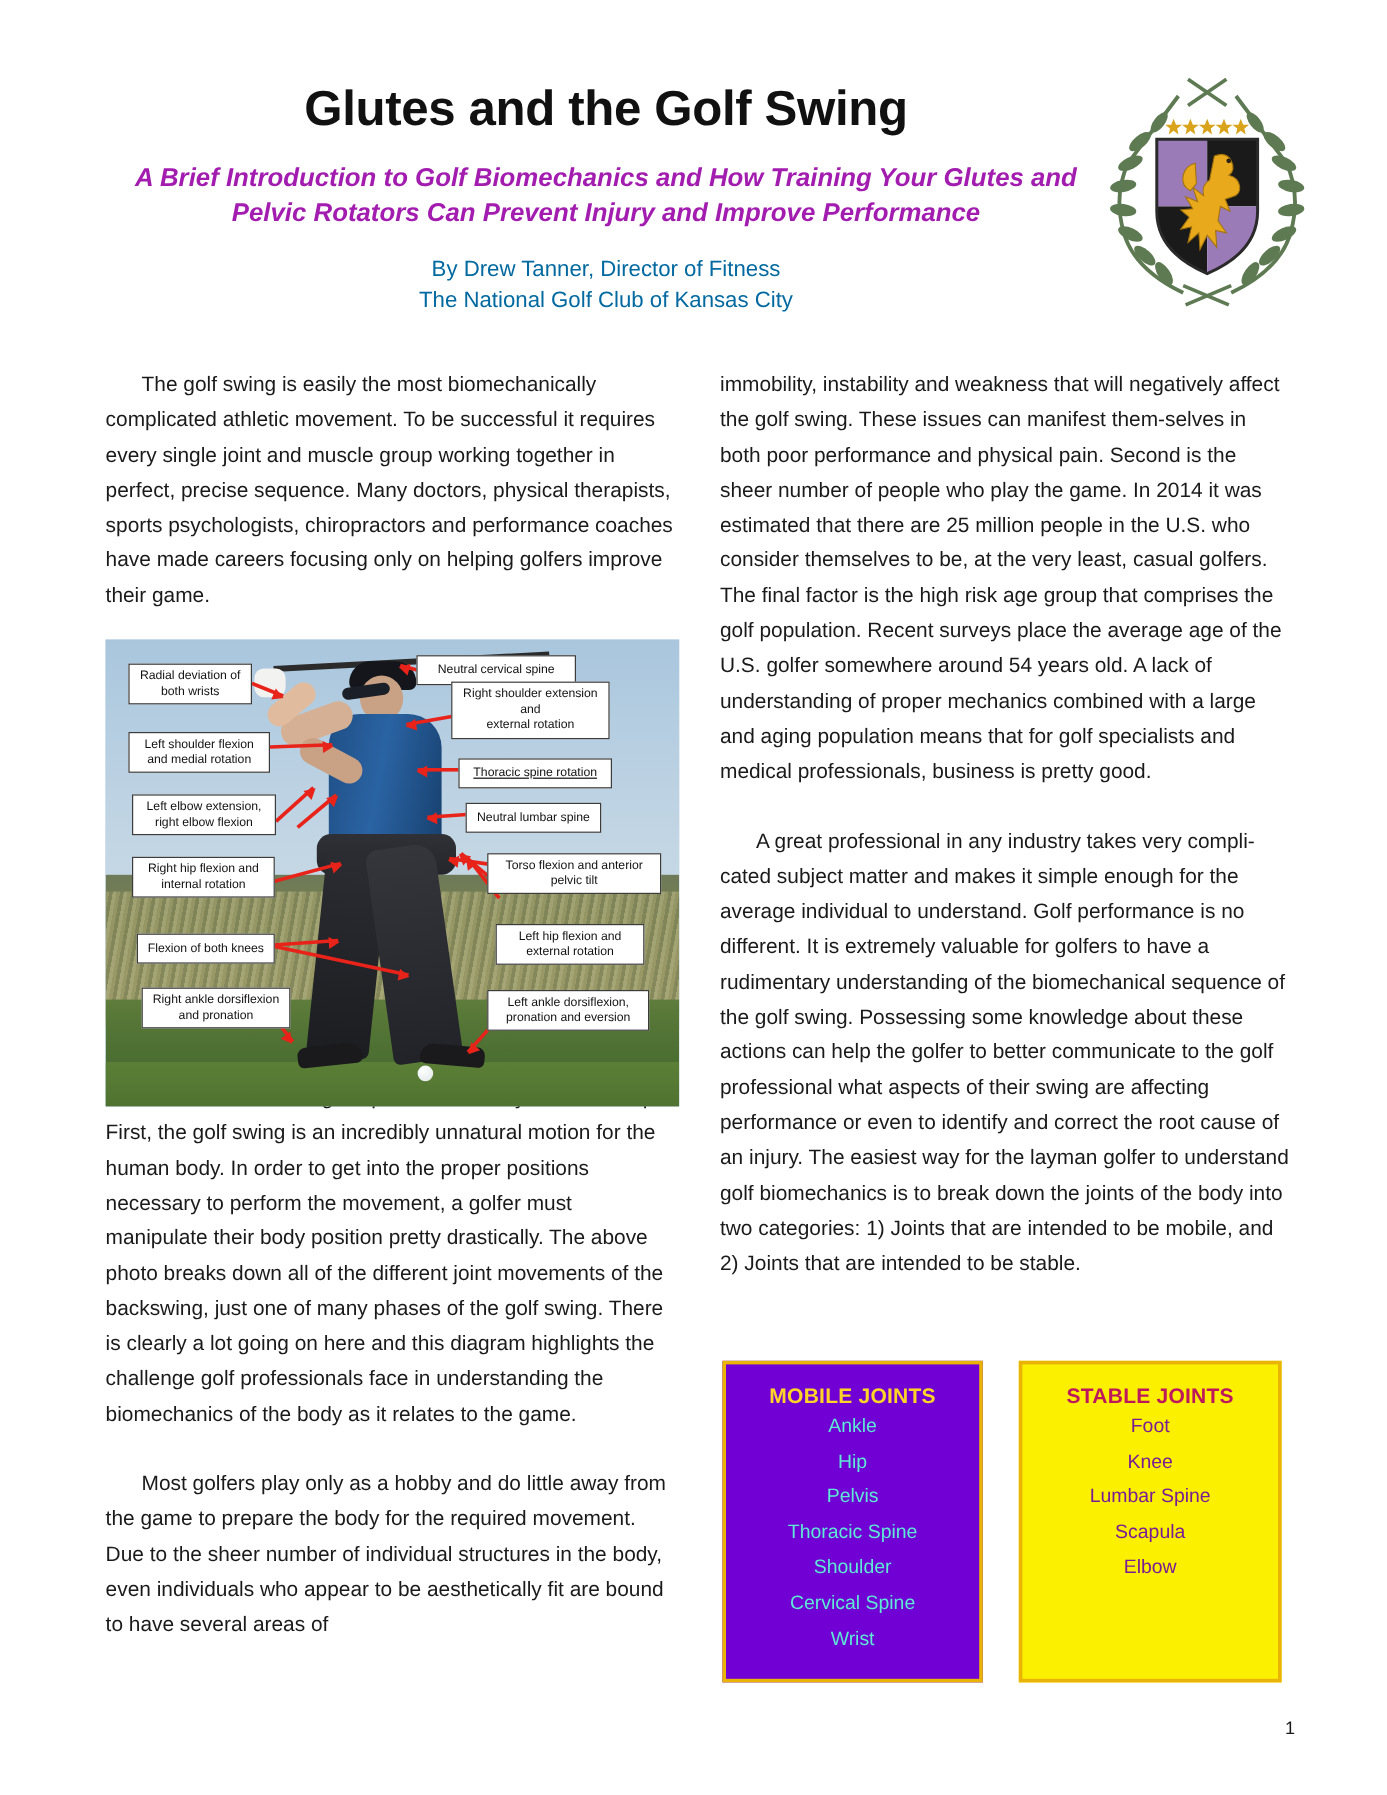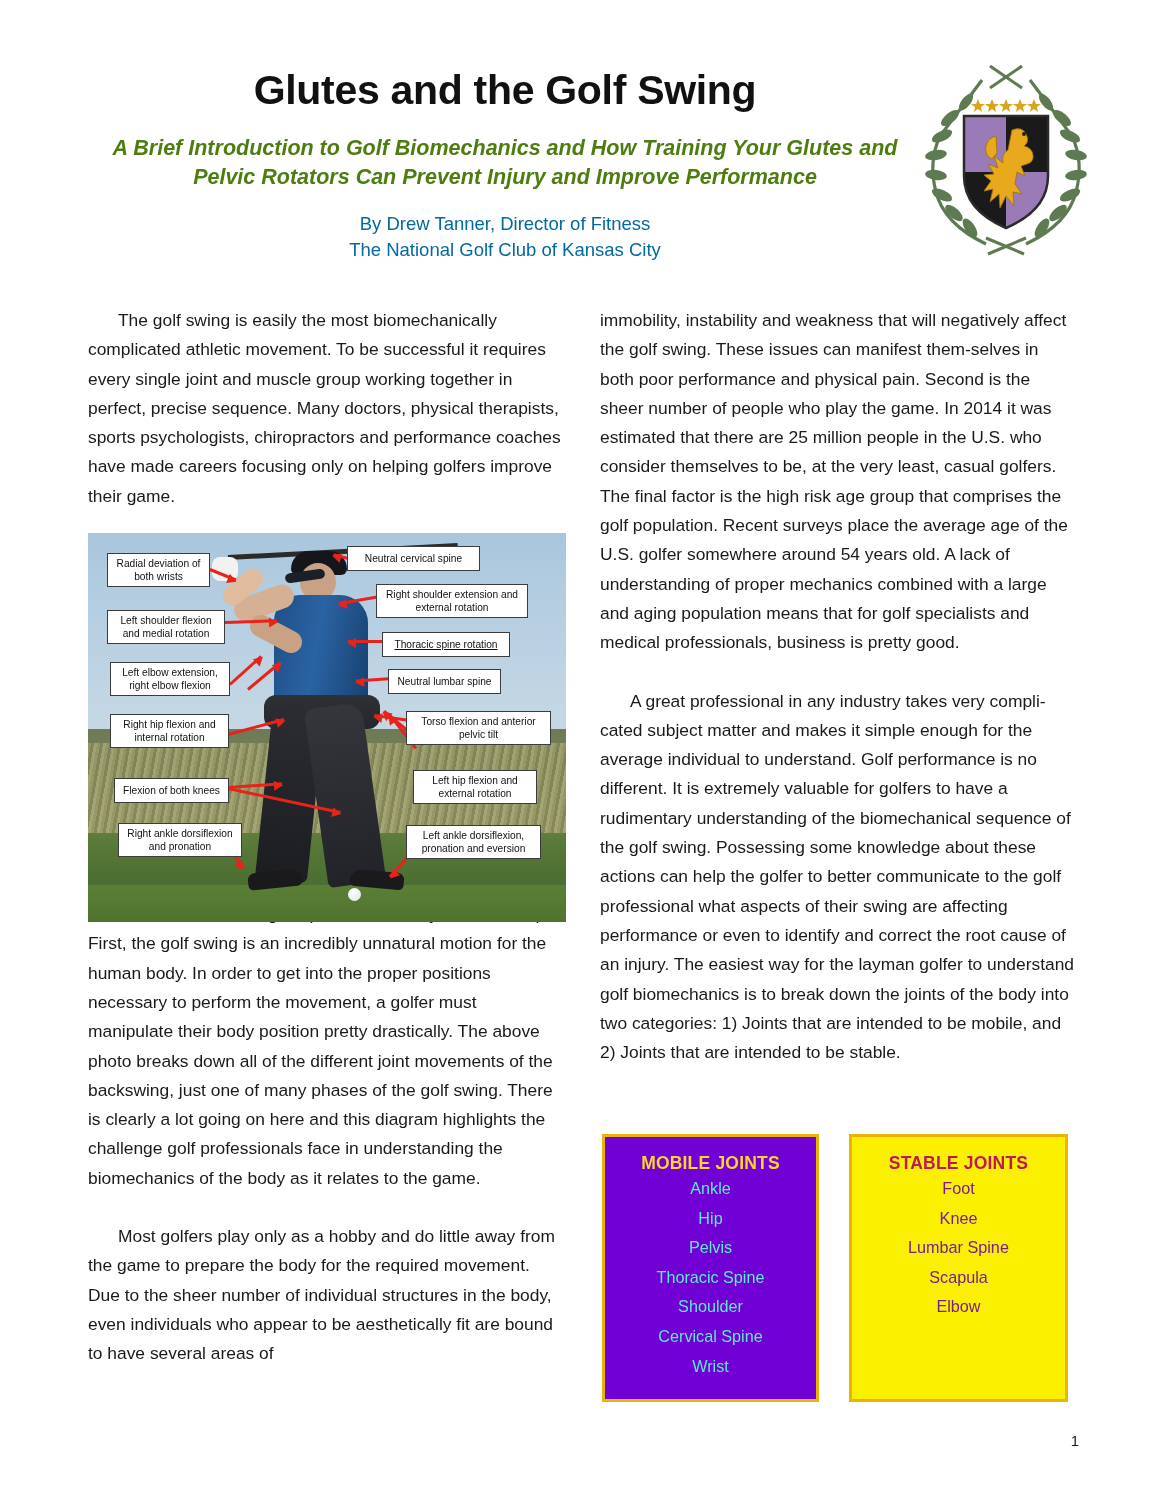--- a/index.html
+++ b/index.html
@@ -13,21 +13,21 @@
   
   .header{position:absolute;left:0;top:0;width:1156px;height:285px;}
   .title{
     position:absolute;left:90px;top:68px;width:830px;
     text-align:center;font-size:41px;font-weight:bold;letter-spacing:-.3px;
     color:#111;line-height:1.12;
   }
   .subtitle{
     position:absolute;left:82px;top:134px;width:846px;
     text-align:center;font-size:21.5px;font-weight:bold;font-style:italic;
-    color:#4d7c0f;line-height:1.35;
+    color:#a21caf;line-height:1.35;
   }
   .byline{
     position:absolute;left:82px;top:211px;width:846px;
     text-align:center;font-size:18.5px;color:#0369a1;line-height:1.42;
   }
   .byline div{white-space:nowrap;}
 
   
   .crest{position:absolute;left:920px;top:58px;width:172px;height:200px;}
 
@@ -279,21 +279,21 @@
     <div class="lbl" style="left:26px;top:245px;width:115px;padding-top:5px;padding-bottom:5px;">
       <div>Flexion of both knees</div>
     </div>
     <div class="lbl" style="left:17px;top:290px;width:124px;margin-left:13px;">
       <div>Right ankle dorsiflexion</div>
       <div>and pronation</div>
     </div>
     <div class="lbl" style="left:259px;top:13px;width:133px;padding-top:5px;padding-bottom:5px;">
       <div>Neutral cervical spine</div>
     </div>
-    <div class="lbl" style="left:288px;top:51px;width:152px;">
+    <div class="lbl" style="left:288px;top:35px;width:132px;">
       <div>Right shoulder extension and</div>
       <div>external rotation</div>
     </div>
     <div class="lbl" style="left:294px;top:99px;width:128px;padding-top:5px;padding-bottom:5px;text-decoration:underline;">
       <div>Thoracic spine rotation</div>
     </div>
     <div class="lbl" style="left:300px;top:136px;width:113px;padding-top:5px;padding-bottom:5px;">
       <div>Neutral lumbar spine</div>
     </div>
     <div class="lbl" style="left:318px;top:178px;width:145px;">

